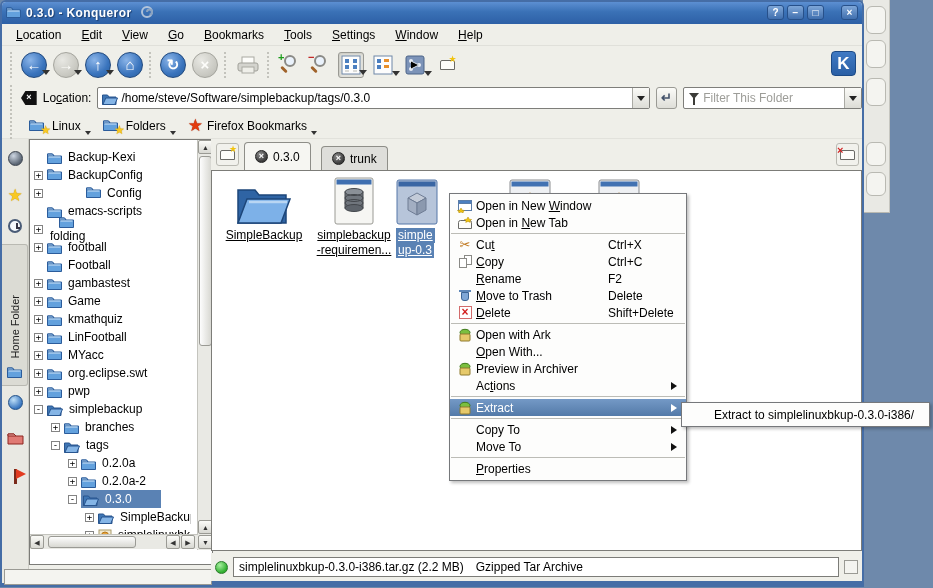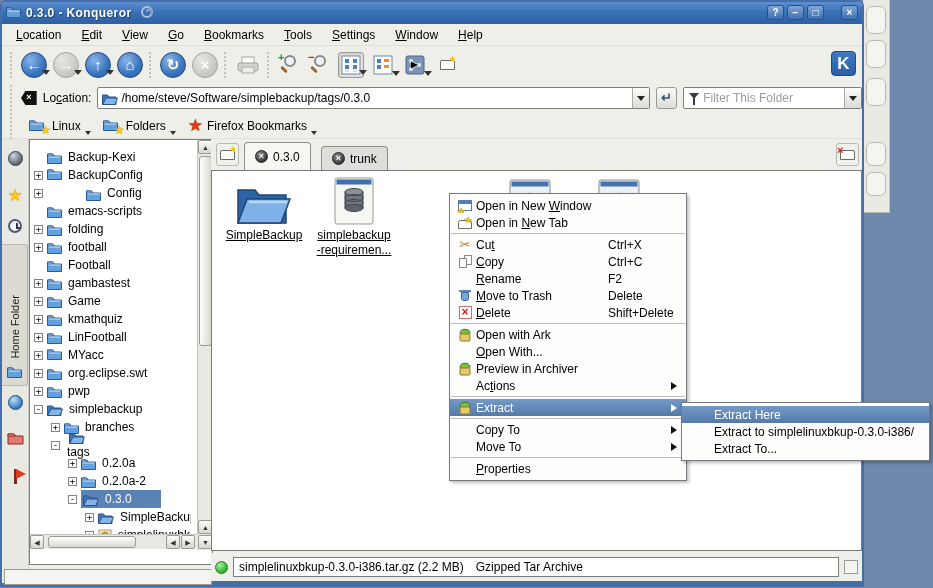--- a/index.html
+++ b/index.html
@@ -418,21 +418,21 @@
                   <path d="M.5 3h5l1.5 2h7.5v7.5H.5z" fill="#63a1dd" stroke="#2b5c9b"></path>
                   <path d="M.5 3h5l1.5 2H.5z" fill="#a8cdf0" stroke="#2b5c9b"></path>
                   <path d="M1.5 6h12" stroke="#cfe4f7"></path>
                 </svg>
               </span>
               <span class="tlabel">BackupConfig</span>
             </span>
           </div>
           <div class="trow" style="padding-left: 4px;">
             <span class="texp">+</span>
-            <span class="trow-body" style="display: flex; align-items: flex-end; padding-left: 39px;">
+            <span class="trow-body" style="display: flex; align-items: flex-start; padding-left: 39px;">
               <span class="tico">
                 <svg width="15" height="13" viewBox="0 0 15 13">
                   <path d="M.5 3h5l1.5 2h7.5v7.5H.5z" fill="#63a1dd" stroke="#2b5c9b"></path>
                   <path d="M.5 3h5l1.5 2H.5z" fill="#a8cdf0" stroke="#2b5c9b"></path>
                   <path d="M1.5 6h12" stroke="#cfe4f7"></path>
                 </svg>
               </span>
               <span class="tlabel">Config</span>
             </span>
           </div>
@@ -444,21 +444,21 @@
                   <path d="M.5 3h5l1.5 2h7.5v7.5H.5z" fill="#63a1dd" stroke="#2b5c9b"></path>
                   <path d="M.5 3h5l1.5 2H.5z" fill="#a8cdf0" stroke="#2b5c9b"></path>
                   <path d="M1.5 6h12" stroke="#cfe4f7"></path>
                 </svg>
               </span>
               <span class="tlabel">emacs-scripts</span>
             </span>
           </div>
           <div class="trow" style="padding-left: 4px;">
             <span class="texp">+</span>
-            <span class="trow-body" style="display: flex; align-items: center;">
+            <span class="trow-body" style="display: flex; align-items: center; flex-direction: column;">
               <span class="tico">
                 <svg width="15" height="13" viewBox="0 0 15 13">
                   <path d="M.5 3h5l1.5 2h7.5v7.5H.5z" fill="#63a1dd" stroke="#2b5c9b"></path>
                   <path d="M.5 3h5l1.5 2H.5z" fill="#a8cdf0" stroke="#2b5c9b"></path>
                   <path d="M1.5 6h12" stroke="#cfe4f7"></path>
                 </svg>
               </span>
               <span class="tlabel">folding</span>
             </span>
           </div>
@@ -599,21 +599,21 @@
                   <path d="M.5 3h5l1.5 2h7.5v7.5H.5z" fill="#63a1dd" stroke="#2b5c9b"></path>
                   <path d="M.5 3h5l1.5 2H.5z" fill="#a8cdf0" stroke="#2b5c9b"></path>
                   <path d="M1.5 6h12" stroke="#cfe4f7"></path>
                 </svg>
               </span>
               <span class="tlabel">branches</span>
             </span>
           </div>
           <div class="trow" style="padding-left: 21px;">
             <span class="texp">-</span>
-            <span class="trow-body" style="display: flex; align-items: center; flex-direction: column;">
+            <span class="trow-body" style="display: flex; align-items: flex-end;">
               <span class="tico">
                 <svg width="16" height="13" viewBox="0 0 16 13">
                   <path d="M.5 3h5l1.5 2h7v7.5H.5z" fill="#3f76b4" stroke="#28558f"></path>
                   <path d="M3.8 6h11.7l-2.7 6.5H.9z" fill="#85b5e6" stroke="#28558f"></path>
                 </svg>
               </span>
               <span class="tlabel">tags</span>
             </span>
           </div>
           <div class="trow" style="padding-left: 38px;">
@@ -733,20 +733,32 @@
               <rect x="2.5" y="2.5" width="35" height="5" fill="#3f6fb0"></rect>
               <rect x="11" y="15" width="18" height="16" fill="#70767d" stroke="#43474c"></rect>
               <ellipse cx="20" cy="15" rx="9" ry="3.5" fill="#8a9097" stroke="#43474c"></ellipse>
               <ellipse cx="20" cy="21" rx="9" ry="3.5" fill="none" stroke="#43474c"></ellipse>
               <ellipse cx="20" cy="26" rx="9" ry="3.5" fill="none" stroke="#43474c"></ellipse>
               <ellipse cx="20" cy="31" rx="9" ry="3.5" fill="#5e646b" stroke="#43474c"></ellipse>
             </svg>
           </div>
           <div class="flabel"><span>simplebackup</span><br><span>-requiremen...</span><br></div>
         </div>
+        <div class="file selected" style="left: 184px; top: 4px;">
+          <div class="fico">
+            <svg width="42" height="46" viewBox="0 0 42 46">
+              <rect x="1" y="1" width="40" height="44" rx="2" fill="#b7c5da" stroke="#5577a8"></rect>
+              <rect x="2.5" y="2.5" width="37" height="5" fill="#3a66a4"></rect>
+              <polygon points="12,19 21,14 30,19 21,24" fill="#c3cbd8" stroke="#6e7c94"></polygon>
+              <polygon points="12,19 21,24 21,36 12,31" fill="#a2aec2" stroke="#6e7c94"></polygon>
+              <polygon points="30,19 21,24 21,36 30,31" fill="#8b99af" stroke="#6e7c94"></polygon>
+            </svg>
+          </div>
+          <div class="flabel"><span>simple</span><br><span>up-0.3</span><br></div>
+        </div>
         <div class="file" style="left: 272px; top: 4px;">
           <div class="fico">
             <svg width="42" height="46" viewBox="0 0 42 46">
               <rect x="1" y="1" width="40" height="44" rx="2" fill="#eef0f3" stroke="#8b8d90"></rect>
               <rect x="2.5" y="2.5" width="37" height="5" fill="#4272b2"></rect>
               <polygon points="12,19 21,14 30,19 21,24" fill="#f6c473" stroke="#b07820"></polygon>
               <polygon points="12,19 21,24 21,36 12,31" fill="#e89b32" stroke="#b07820"></polygon>
               <polygon points="30,19 21,24 21,36 30,31" fill="#c97f1d" stroke="#b07820"></polygon>
             </svg>
           </div>
@@ -887,27 +899,19 @@
         <span>Move To</span>
         <span class="arrow"></span>
       </div>
       <div class="msep"></div>
       <div class="mrow">
         <span class="micon"></span>
         <span><u>P</u>roperties</span>
       </div>
     </div>
   <div id="submenu" class="popup">
-      <div class="mrow hl">
-        <span class="micon"></span>
-        <span>Extract Here</span>
-      </div>
       <div class="mrow">
         <span class="micon"></span>
         <span>Extract to simplelinuxbkup-0.3.0-i386/</span>
       </div>
-      <div class="mrow">
-        <span class="micon"></span>
-        <span>Extract To...</span>
-      </div>
     </div>
 
 </div>
 
 </body></html>

